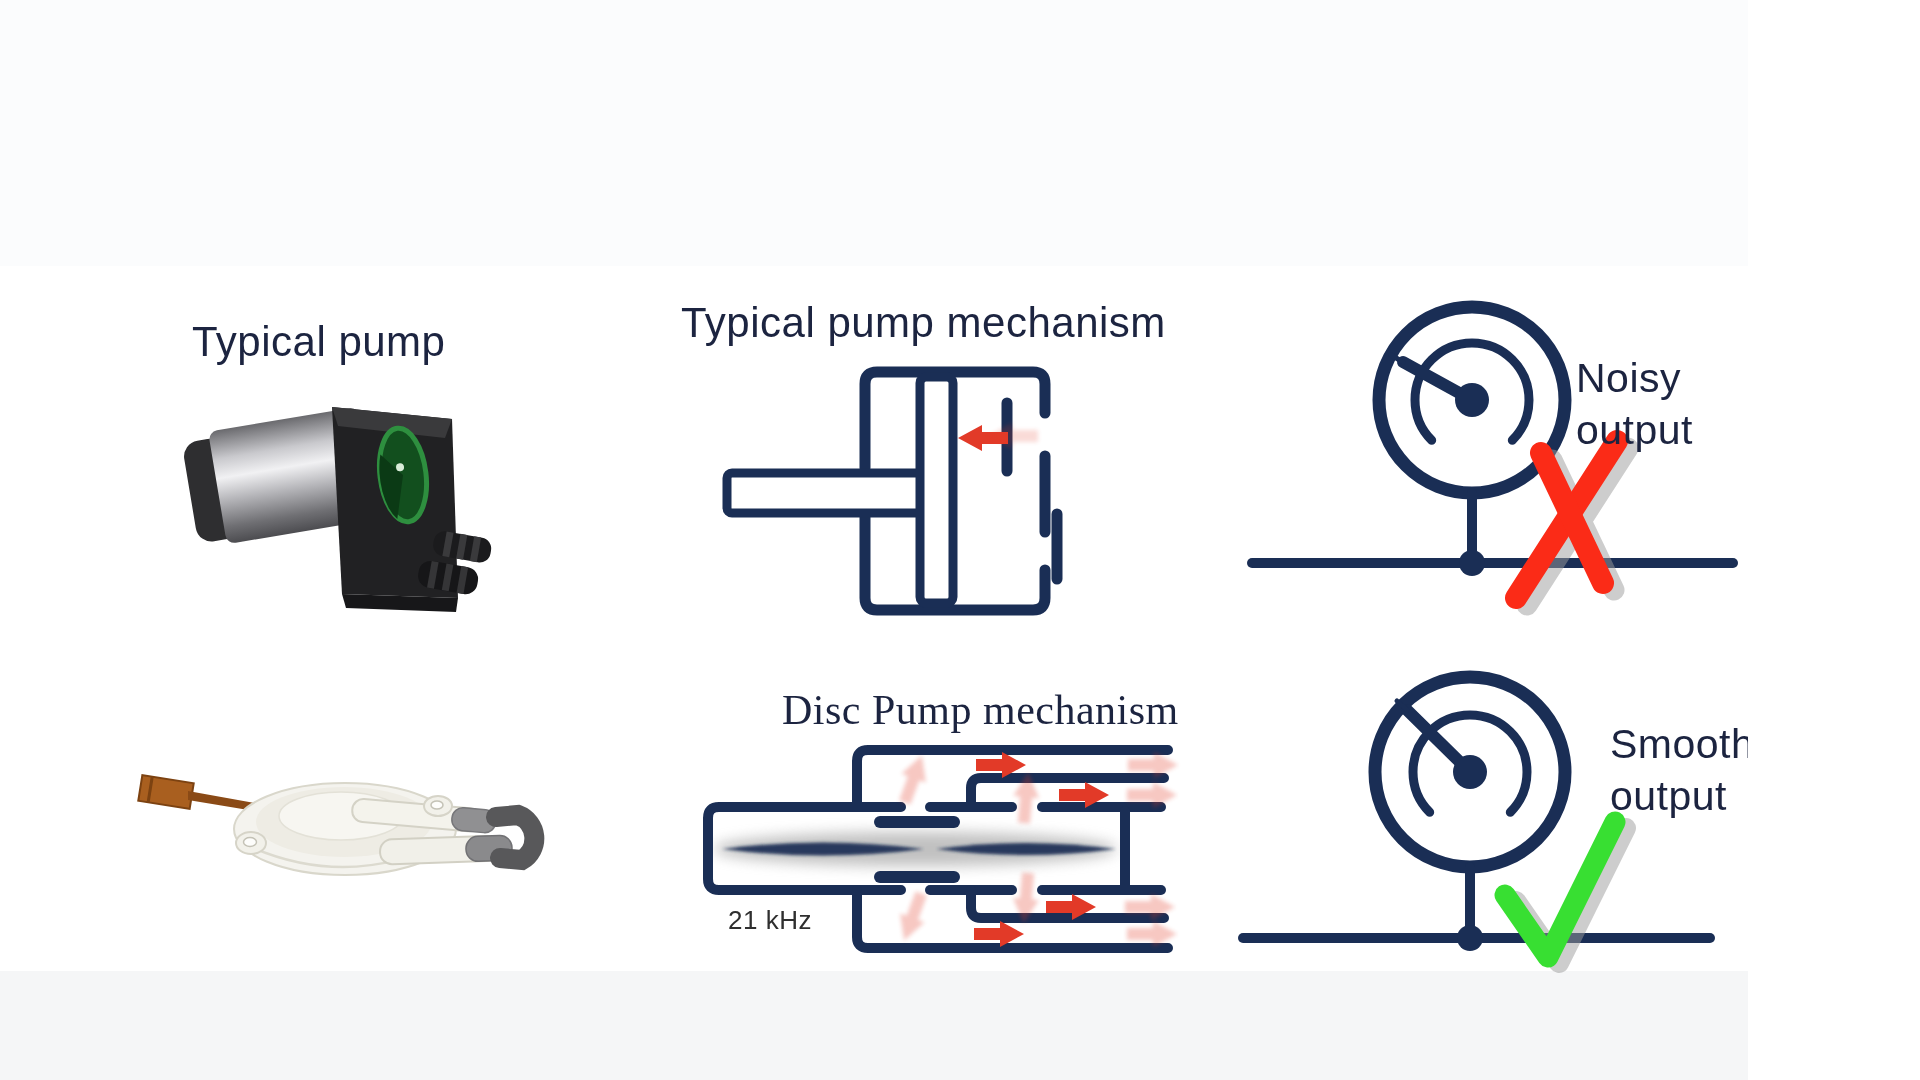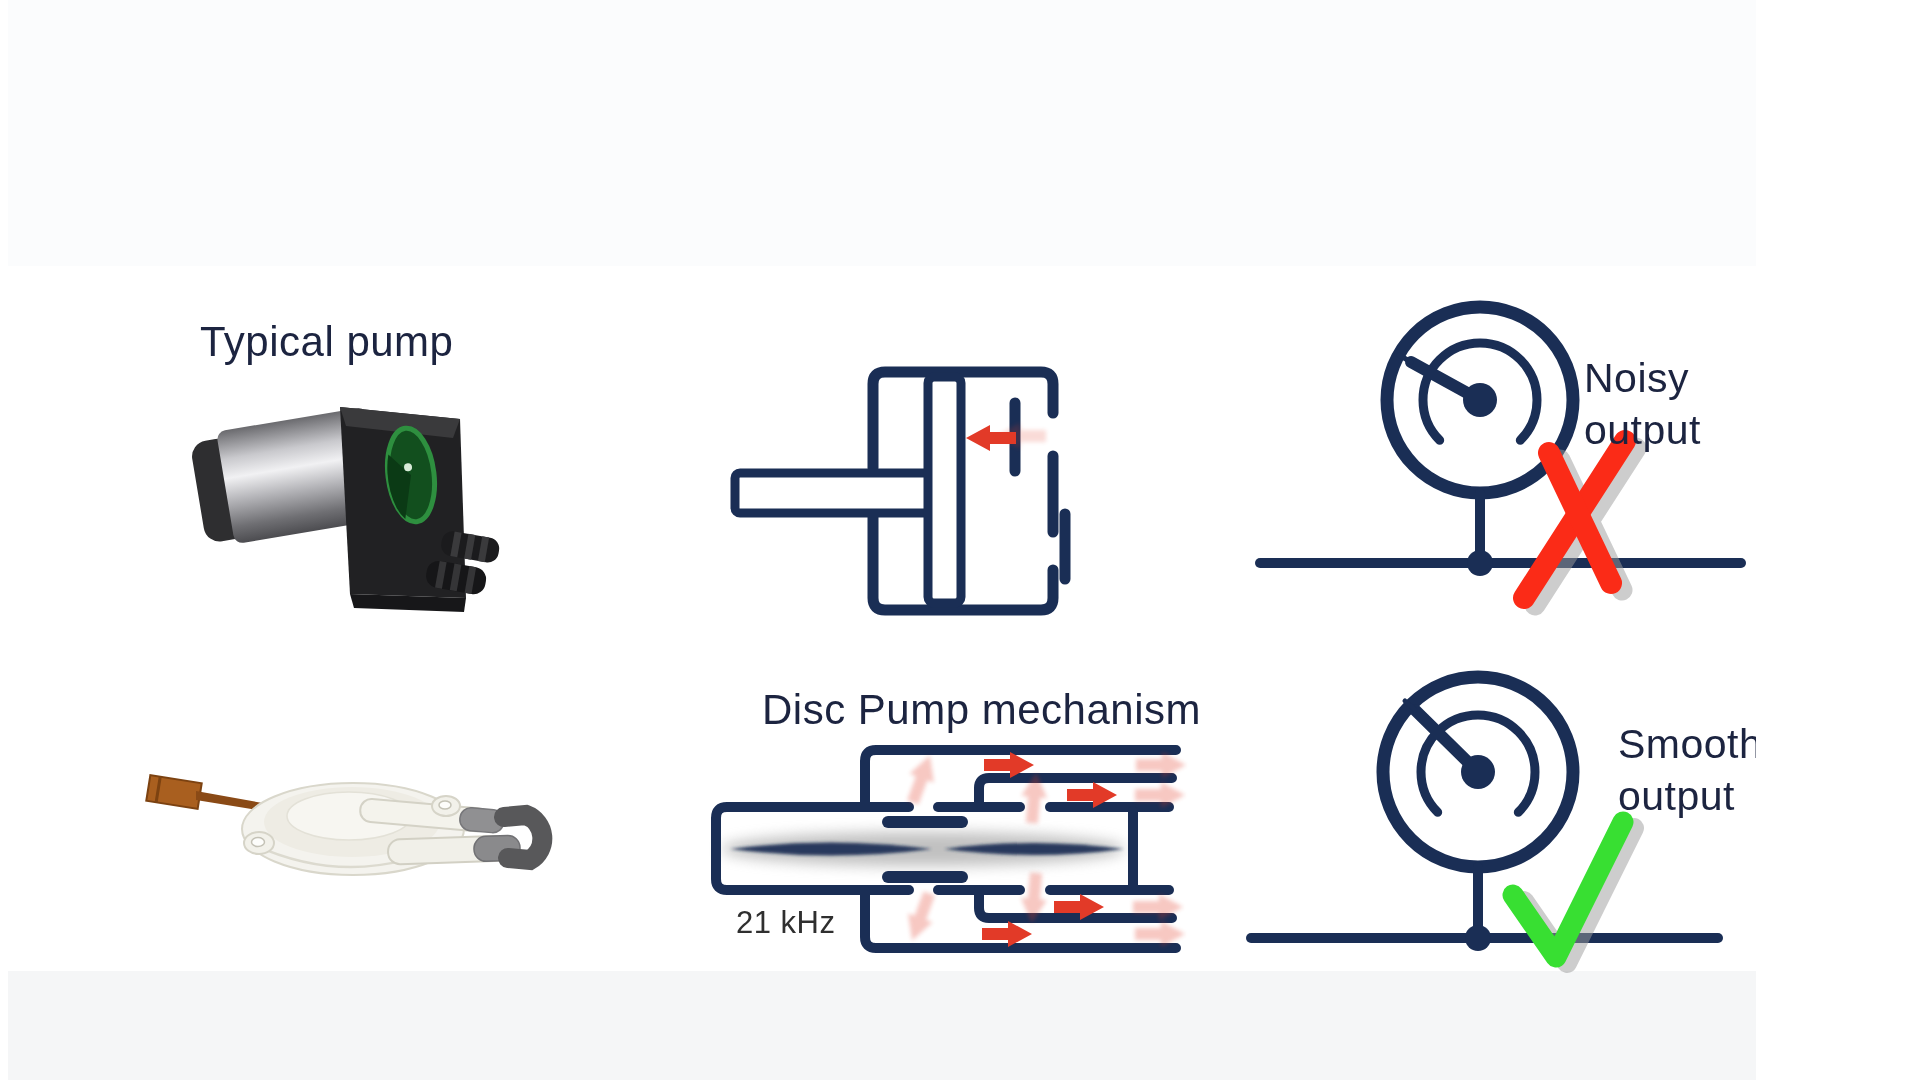--- a/index.html
+++ b/index.html
@@ -1,24 +1,24 @@
 <!DOCTYPE html>
 <html style="--line-navy: #1a2e55; --text-navy: #1c2440; --arrow-red: #e23a28; --cross-red: #fb2b17; --check-green: #38df32; --shadow-gray: #9c9c9c; --freq-gray: #2f2f2f;"><head>
 <meta charset="utf-8">
 <style>
   html,body{margin:0;padding:0;background:#fff;}
   #stage{position:relative;width:1748px;height:1080px;overflow:hidden;
-         font-family:"Liberation Sans",sans-serif;background:#fff;margin-left:8px;}
+         font-family:"Liberation Sans",sans-serif;background:#fff;}
   .band{position:absolute;left:0;width:1920px;}
   #band-top{top:0;height:266px;background:#fbfcfd;}
   #band-bottom{top:971px;height:109px;background:#f5f6f7;}
   .label{position:absolute;white-space:nowrap;color:var(--text-navy);}
   .title{font-size:42px;letter-spacing:0.5px;}
   .output{font-size:41px;line-height:52px;letter-spacing:0.5px;}
-  .freq{font-size:31px;color:var(--freq-gray);letter-spacing:0.5px;text-align:right;}
+  .freq{font-size:26px;color:var(--freq-gray);letter-spacing:0.5px;text-align:right;}
   svg{position:absolute;left:0;top:0;}
   .ln{stroke:var(--line-navy);fill:none;stroke-linecap:round;}
   .fill-navy{fill:var(--line-navy);stroke:none;}
 </style>
 </head>
 <body>
 
 <div id="stage">
 
   <div class="band" id="band-top"></div>
@@ -180,25 +180,26 @@
       <circle cx="1470" cy="772" r="17" class="fill-navy"></circle>
       <line x1="1470" y1="867" x2="1470" y2="930" stroke-width="10"></line>
       <line x1="1243" y1="938" x2="1710" y2="938" stroke-width="10"></line>
       <circle cx="1470" cy="938" r="13" class="fill-navy"></circle>
       <path d="M1516,901 L1559,963 L1626,828" stroke="var(--shadow-gray)" opacity="0.5" stroke-width="20" stroke-linejoin="round"></path>
       <path d="M1505,895 L1548,957 L1615,822" stroke="var(--check-green)" stroke-width="21" stroke-linejoin="round"></path>
     </g>
   </svg>
 
   <div class="label title" style="left:192px;top:318px;">Typical pump</div>
+  <div class="label title" style="left:681px;top:299px;">Typical pump mechanism</div>
   <div class="label output" style="left:1576px;top:352px;">
     <div>Noisy</div>
     <div>output</div>
   </div>
 
-  <div class="label title" style="left:754px;top:686px;">Disc Pump mechanism</div>
+  <div class="label title" style="left:782px;top:686px;font-family:Liberation Serif, serif;">Disc Pump mechanism</div>
   <div class="label freq" style="left:728px;top:905px;">21 kHz</div>
   <div class="label output" style="left:1610px;top:718px;">
     <div>Smooth</div>
     <div>output</div>
   </div>
 
 </div>
 
 </body></html>

